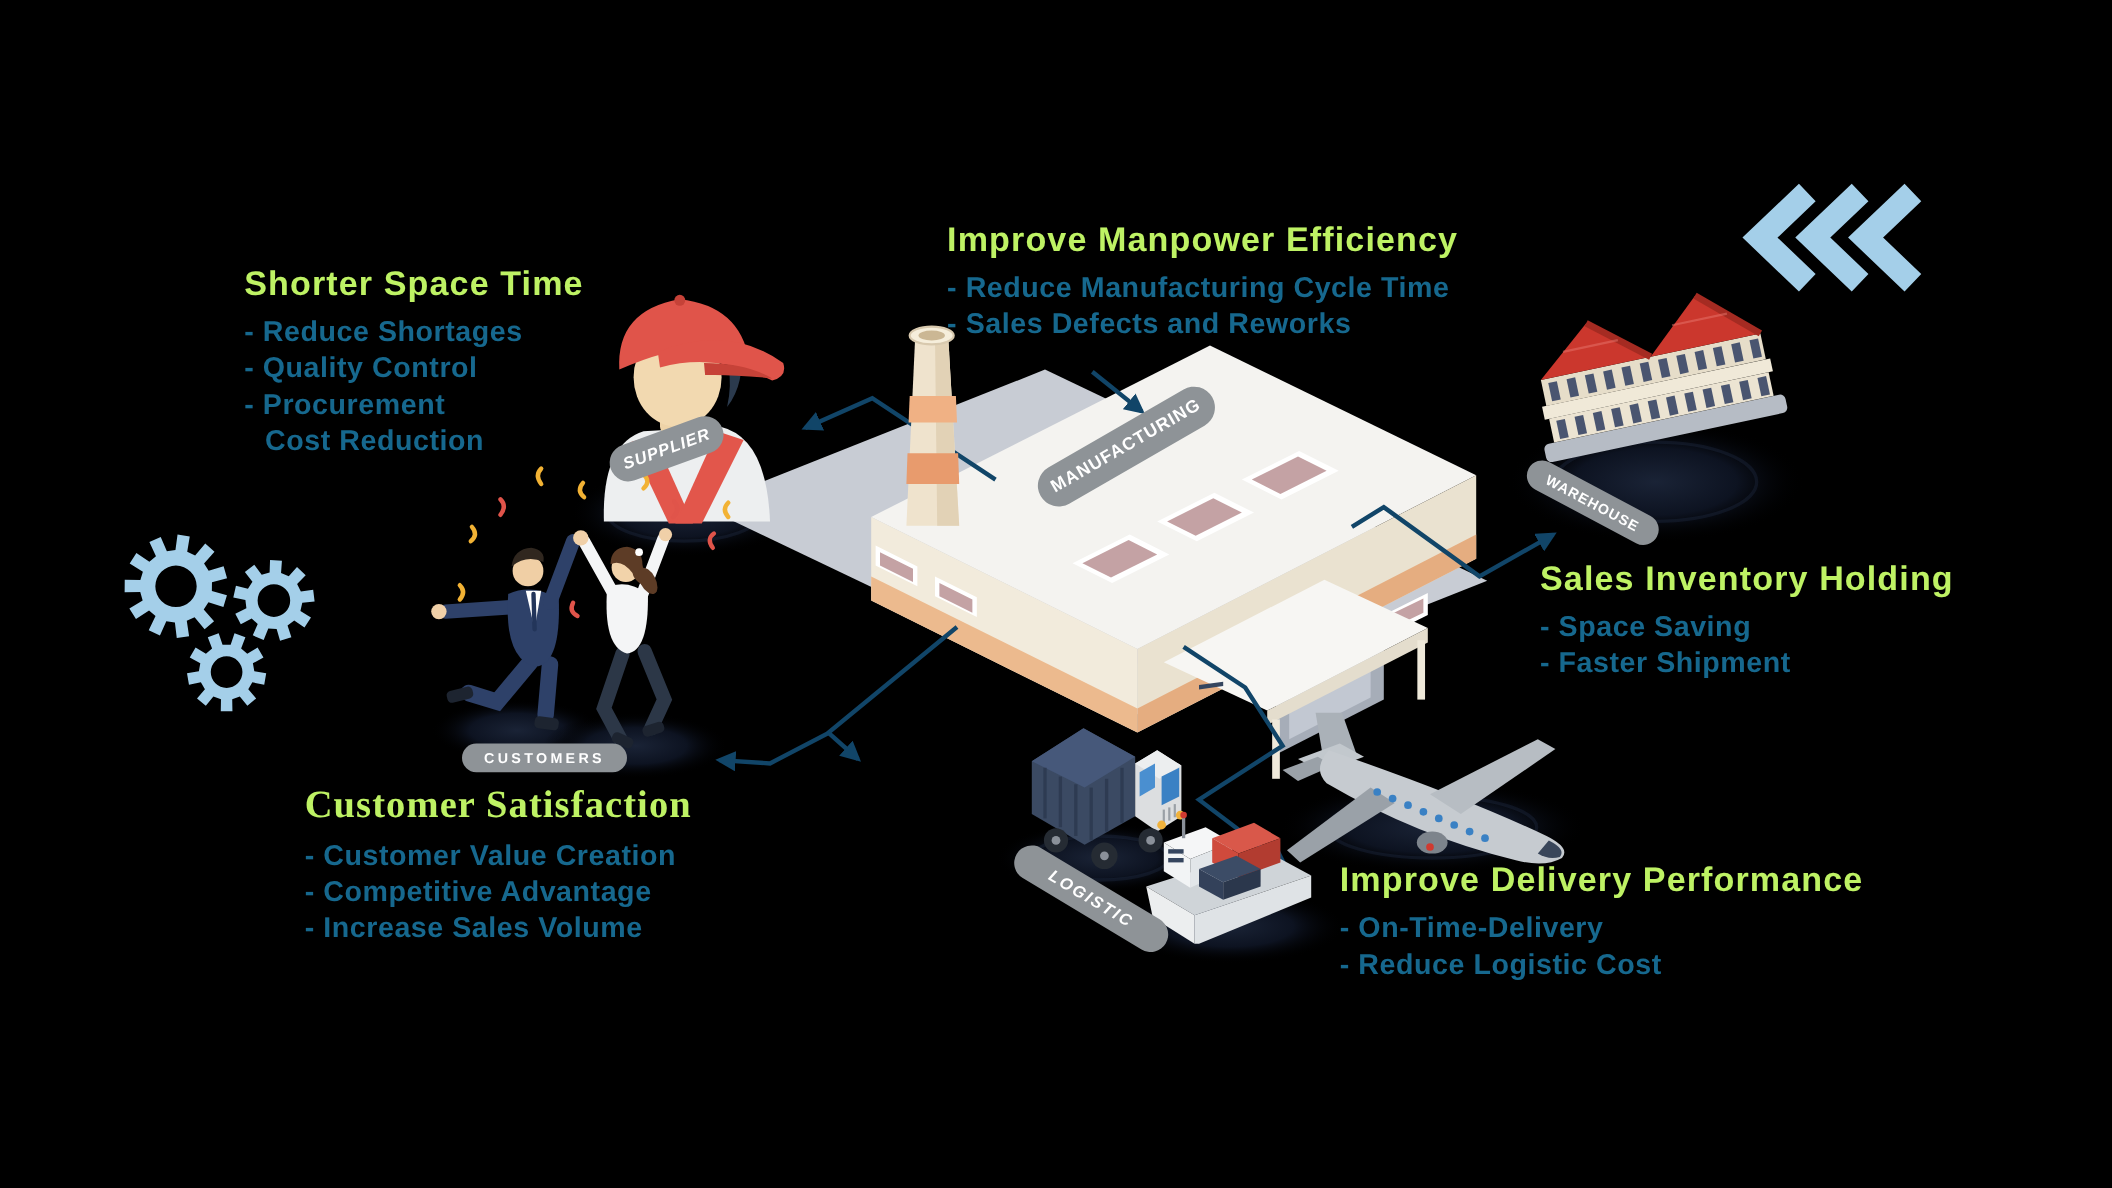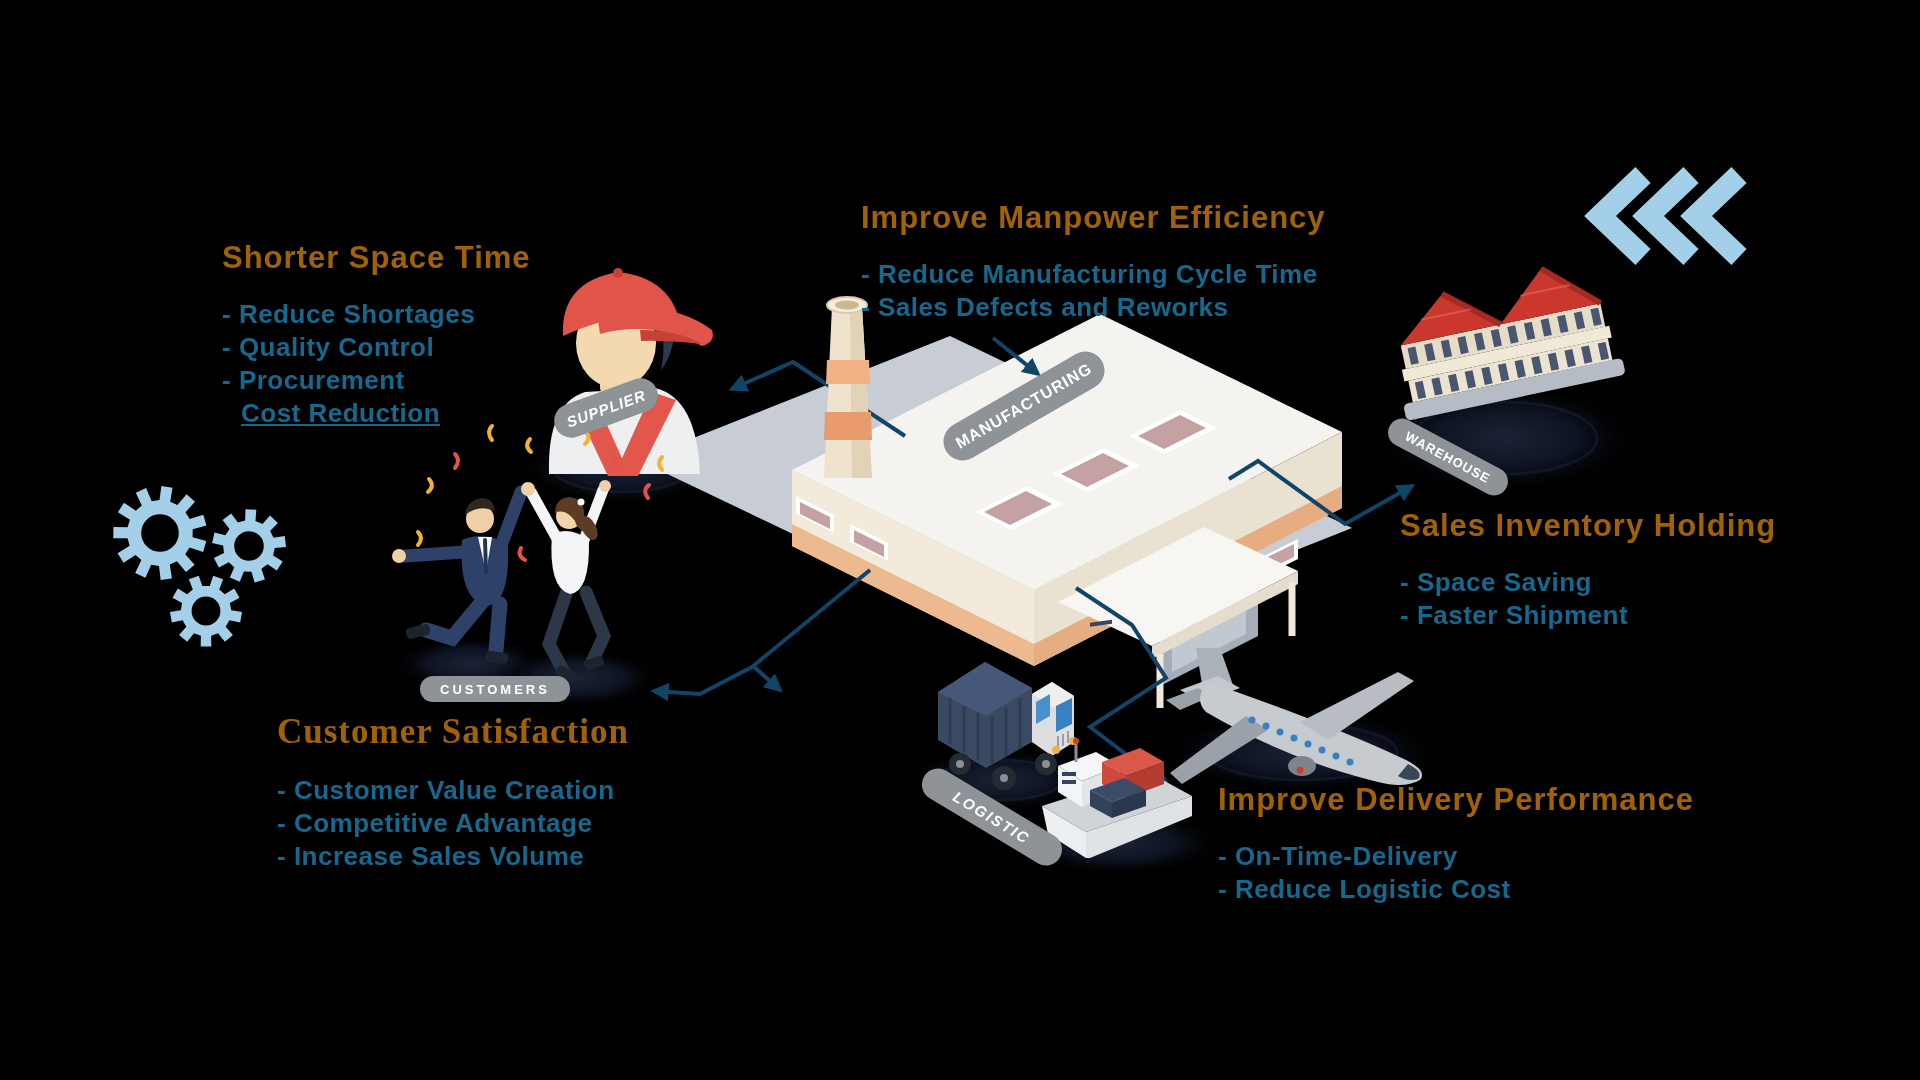--- a/index.html
+++ b/index.html
@@ -1,24 +1,24 @@
 <!DOCTYPE html>
 <html><head>
 <meta charset="utf-8">
 <style>
   html,body{margin:0;padding:0;background:#000;}
   #stage{position:relative;width:1920px;height:1080px;background:#000;overflow:hidden;
          font-family:"Liberation Sans", sans-serif;}
   svg.art{position:absolute;left:0;top:0;}
   .sec{position:absolute;}
-  .sec h2{margin:0;font-size:31px;font-weight:bold;letter-spacing:1px;color:#a16207;}
+  .sec h2{margin:0;font-size:31px;font-weight:bold;letter-spacing:1px;color:#bef264;}
   .sec.big h2{font-size:35px;font-family:Liberation Serif, serif;}
-  .sec .items{margin-top:22px;}
+  .sec .items{margin-top:9px;}
   .sec .item{font-size:26px;font-weight:bold;letter-spacing:.5px;color:#16688e;line-height:33px;white-space:nowrap;}
-  .sec .item.indent{padding-left:19px;text-decoration:underline;}
+  .sec .item.indent{padding-left:19px;}
   .pill{position:absolute;display:flex;align-items:center;justify-content:center;
         background:#8e9397;color:#fff;font-weight:bold;border-radius:999px;white-space:nowrap;}
   .pill.it{font-style:italic;}
   .pill-supplier{left:552px;top:391px;width:108px;height:34px;transform:rotate(-20deg);font-size:15px;letter-spacing:1px;}
   .pill-manufacturing{left:934px;top:387px;width:180px;height:38px;transform:rotate(-30deg);font-size:16px;letter-spacing:1px;}
   .pill-warehouse{left:1382px;top:443px;width:132px;height:28px;transform:rotate(28deg);font-size:13px;letter-spacing:1px;}
   .pill-customers{left:420px;top:676px;width:150px;height:26px;font-size:13px;letter-spacing:3px;}
   .pill-logistic{left:913px;top:801px;width:158px;height:32px;transform:rotate(31deg);font-size:15px;letter-spacing:2px;}
 </style>
 </head>

